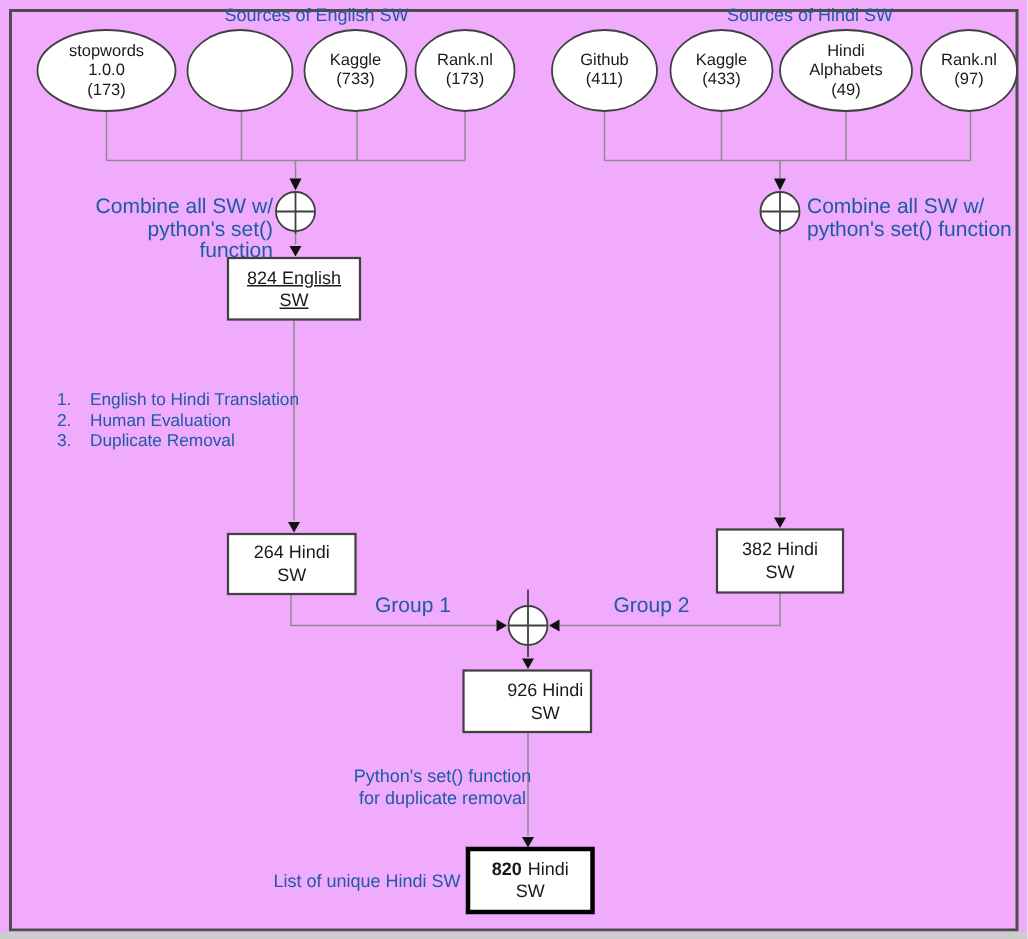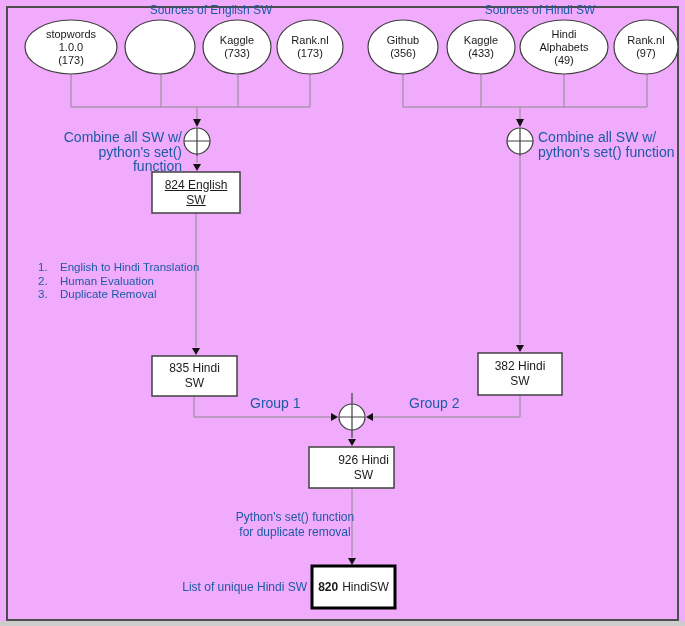--- a/index.html
+++ b/index.html
@@ -109,37 +109,37 @@
 
   <div class="lbl" style="left:25px;top:20px;width:92px;height:54px;">stopwords
 1.0.0
 (173)</div>
   <div class="lbl" style="left:203px;top:20px;width:68px;height:54px;">Kaggle
 (733)</div>
   <div class="lbl" style="left:277px;top:20px;width:66px;height:54px;">Rank.nl
 (173)</div>
 
   <div class="lbl" style="left:368px;top:20px;width:70px;height:54px;">Github
-(356)</div>
+(411)</div>
   <div class="lbl" style="left:447px;top:20px;width:68px;height:54px;">Kaggle
 (433)</div>
   <div class="lbl" style="left:520px;top:20px;width:88px;height:54px;">Hindi
 Alphabets
 (49)</div>
   <div class="lbl" style="left:614px;top:20px;width:64px;height:54px;">Rank.nl
 (97)</div>
 
   <div class="note" style="left:56px;top:130px;width:126px;text-align:right;">Combine all SW w/
 python's set() function</div>
   <div class="note" style="left:538px;top:130px;width:140px;text-align:left;">Combine all SW w/
 python's set() function</div>
 
   <div class="lbl box-label" style="left:152px;top:172px;width:88px;height:41px;text-decoration:underline;">824 English
 SW</div>
-  <div class="lbl box-label" style="left:152px;top:356px;width:85px;height:40px;">835 Hindi
+  <div class="lbl box-label" style="left:152px;top:356px;width:85px;height:40px;">264 Hindi
 SW</div>
   <div class="lbl box-label" style="left:478px;top:353px;width:84px;height:42px;">382 Hindi
 SW</div>
   <div class="lbl box-label" style="left:309px;top:447px;width:85px;height:41px;padding-left:12px;">926 Hindi
 SW</div>
 
   <div class="steps">
     <div class="step">
       <span class="step-num">1.</span>
       <span>English to Hindi Translation</span>
@@ -154,21 +154,21 @@
     </div>
   </div>
 
   <div class="note" style="left:250px;top:396px;">Group 1</div>
   <div class="note" style="left:409px;top:396px;">Group 2</div>
 
   <div class="note" style="left:215px;top:510px;width:160px;text-align:center;font-size:12px;">Python's set() function
 for duplicate removal</div>
 
   <div class="note" style="left:157px;top:580px;width:150px;text-align:right;font-size:12px;">List of unique Hindi SW</div>
-  <div class="lbl box-label" style="left:312px;top:566px;width:83px;height:42px;flex-direction:row;">
+  <div class="lbl box-label" style="left:312px;top:566px;width:83px;height:42px;flex-direction:column;">
     <div class="final-line">
       <span class="b">820</span>
       <span class="ml">Hindi</span>
     </div>
     <div>SW</div>
   </div>
 
 </div>
 
 </body></html>

